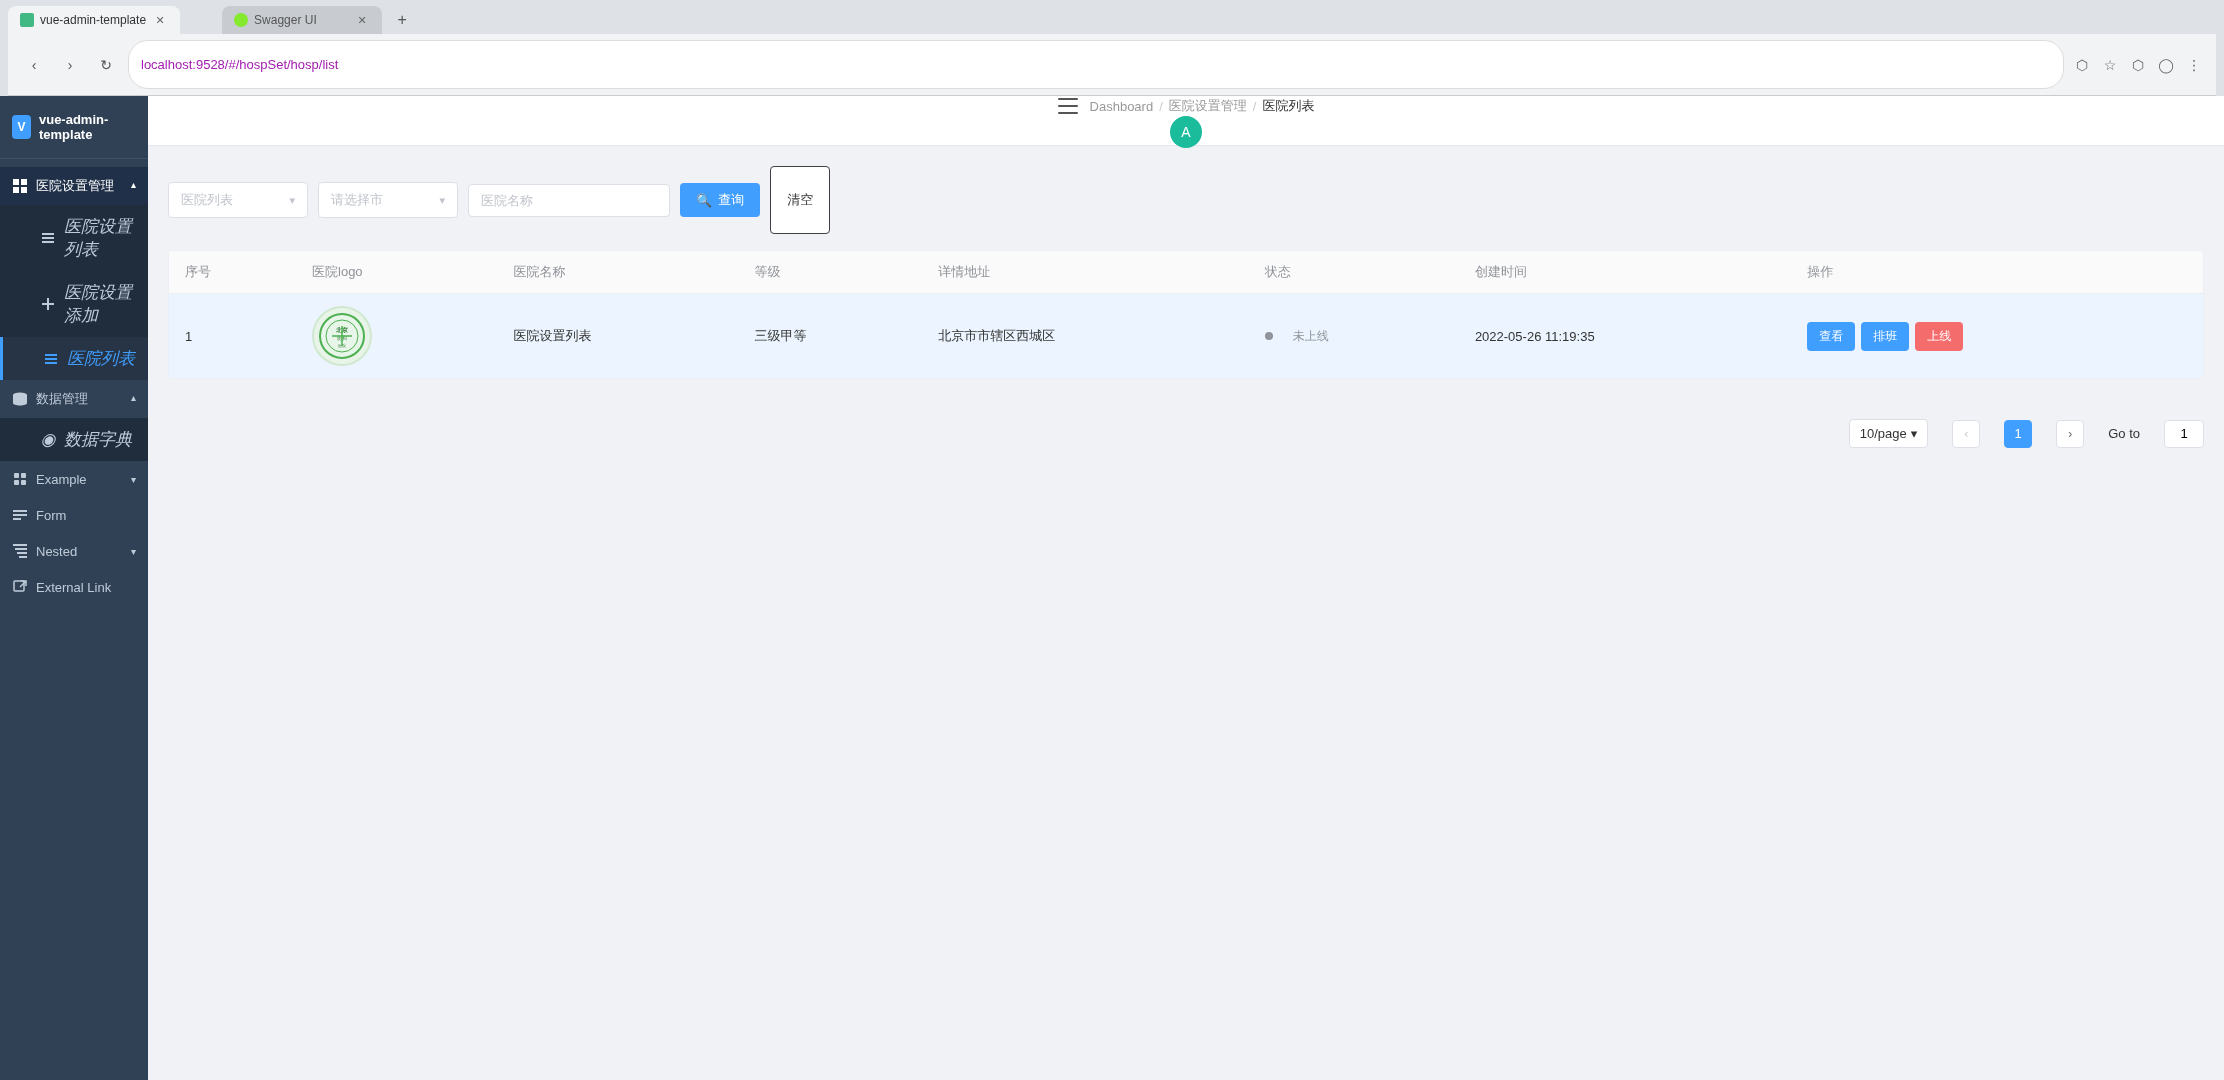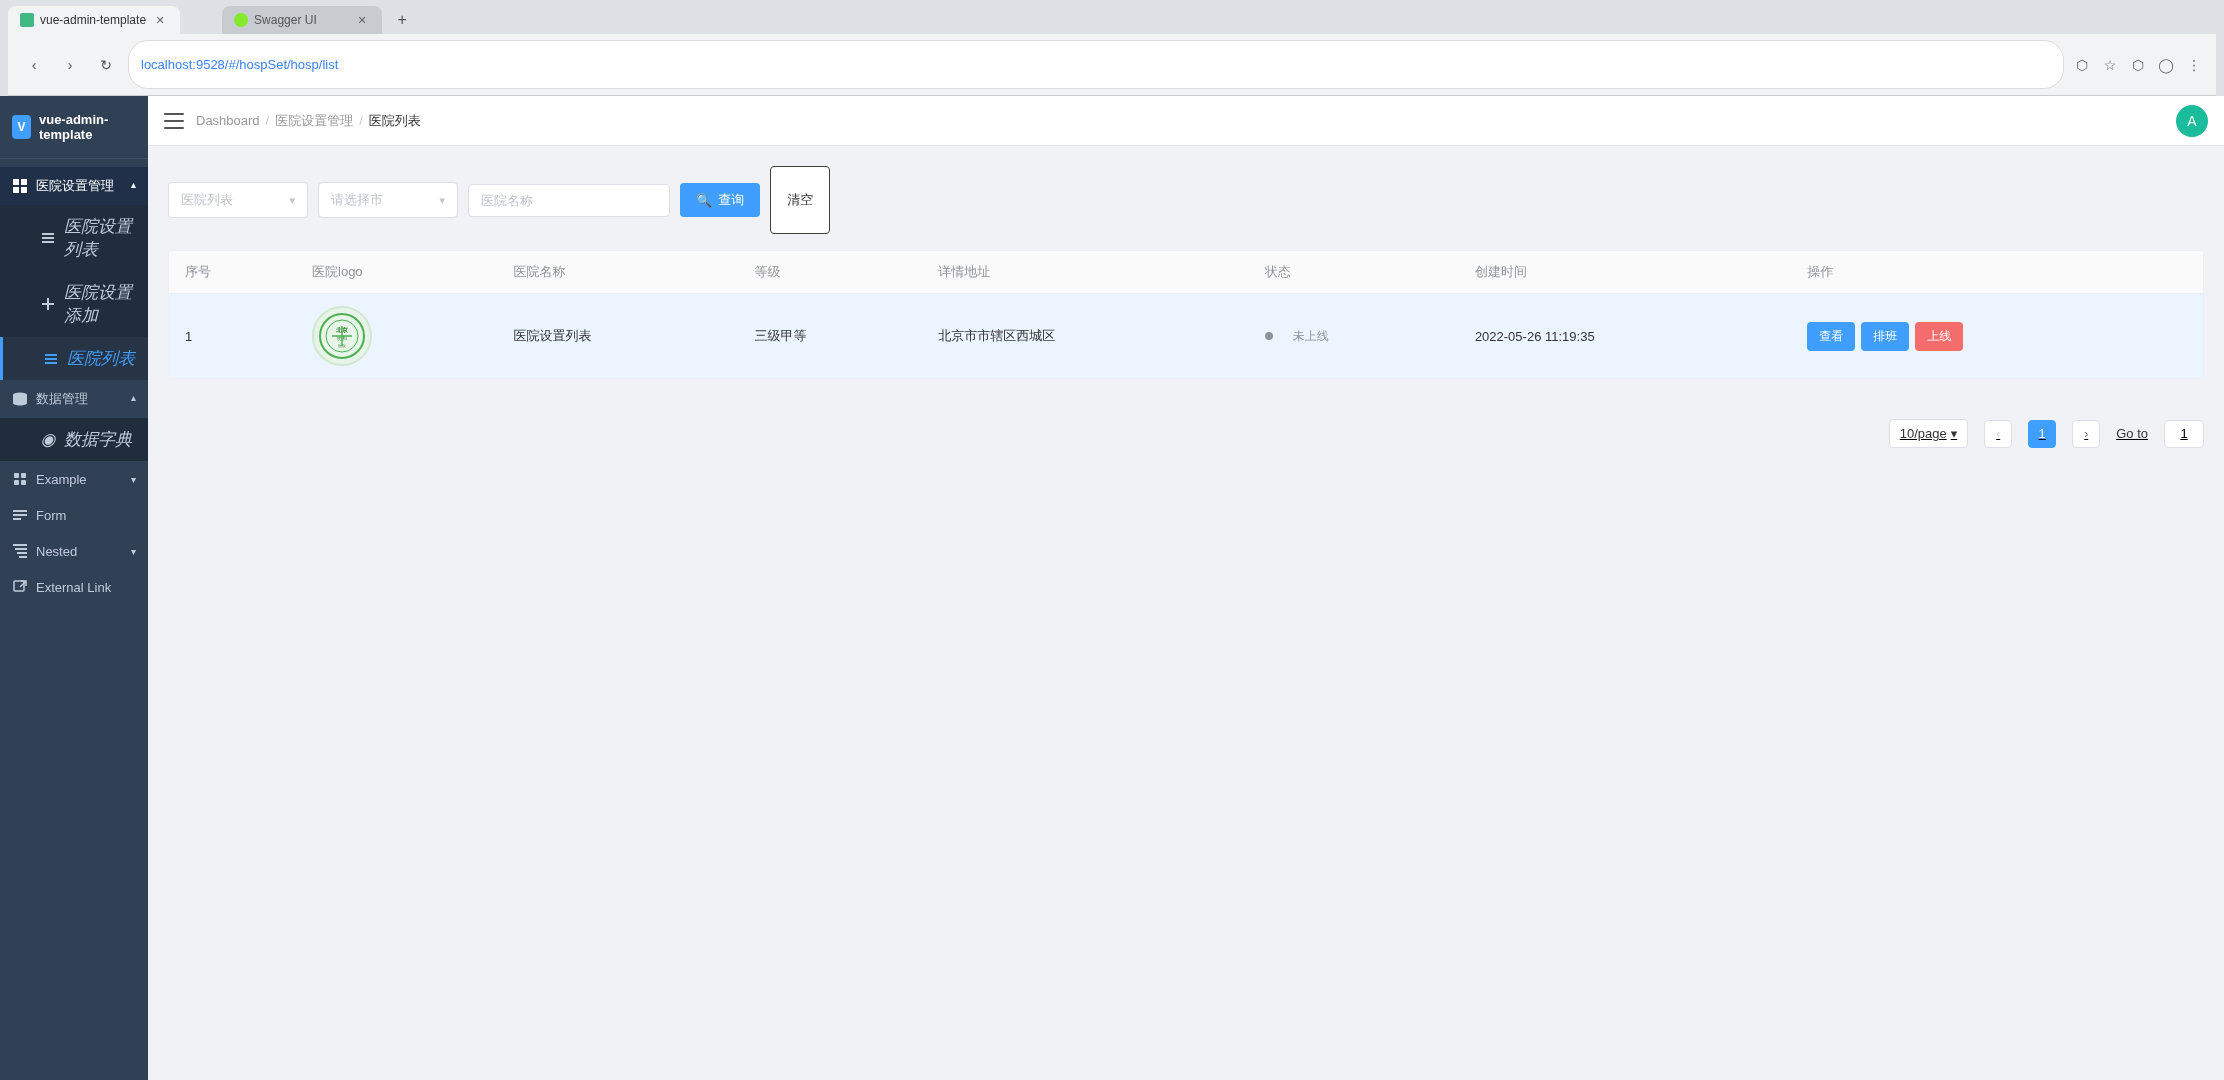--- a/index.html
+++ b/index.html
@@ -12,21 +12,21 @@
     .browser-tab.active { background: #f1f3f4; color: #333; }
     .browser-tab.inactive { background: #c8ccd0; color: #555; margin-left: 40px; }
     .tab-favicon { width: 14px; height: 14px; border-radius: 2px; flex-shrink: 0; }
     .tab-favicon.vue { background: #42b883; }
     .tab-favicon.swagger { background: #85ea2d; border-radius: 50%; }
     .tab-title { flex: 1; overflow: hidden; text-overflow: ellipsis; white-space: nowrap; }
     .tab-close { width: 16px; height: 16px; display: flex; align-items: center; justify-content: center; border-radius: 50%; font-size: 11px; color: #666; cursor: pointer; }
     .tab-new { width: 28px; height: 28px; display: flex; align-items: center; justify-content: center; border-radius: 50%; color: #555; font-size: 16px; cursor: pointer; margin-left: 4px; align-self: center; }
     .browser-addressbar { background: #f1f3f4; display: flex; align-items: center; gap: 8px; padding: 6px 12px; border-bottom: 1px solid #ccc; }
     .nav-btn { width: 28px; height: 28px; display: flex; align-items: center; justify-content: center; border-radius: 50%; color: #555; font-size: 14px; cursor: pointer; }
-    .address-bar { flex: 1; background: white; border: 1px solid #ddd; border-radius: 20px; padding: 16px 12px; font-size: 13px; color: #3b82f6; display: flex; align-items: flex-start; }
+    .address-bar { flex: 1; background: white; border: 1px solid #ddd; border-radius: 20px; padding: 16px 12px; font-size: 13px; color: #a21caf; display: flex; align-items: flex-start; }
     .address-bar-icons { display: flex; gap: 8px; align-items: center; }
     .addr-icon { width: 20px; height: 20px; display: flex; align-items: center; justify-content: center; color: #666; font-size: 14px; cursor: pointer; }
 
     
     .app-container { display: flex; flex: 1; overflow: hidden; }
 
     
     .sidebar { width: 148px; background: #304156; color: #bfcbd9; display: flex; flex-direction: column; overflow-y: auto; flex-shrink: 0; }
     .sidebar-logo { padding: 16px 12px; display: flex; align-items: center; gap: 8px; color: white; font-size: 13px; font-weight: 600; border-bottom: 1px solid #3d4f66; }
     .logo-icon { width: 24px; height: 24px; background: #409EFF; border-radius: 4px; display: flex; align-items: center; justify-content: center; color: white; font-size: 12px; }
@@ -40,21 +40,21 @@
     .chevron { font-size: 10px; transition: transform 0.2s; }
     .chevron.open { transform: rotate(180deg); }
     .submenu { background: #1f2d3d; }
     .submenu .menu-item { padding-left: 40px; font-size: 17px; font-style: italic; }
     .submenu .menu-item.active { background: #263445; color: #409EFF; border-left: 3px solid #409EFF; }
 
     
     .main-content { flex: 1; display: flex; flex-direction: column; overflow: hidden; background: #f0f2f5; }
 
     
-    .topbar { background: white; padding: 0 16px; display: flex; align-items: center; justify-content: space-between; height: 50px; border-bottom: 1px solid #e4e7ed; flex-shrink: 0; }
+    .topbar { background: white; padding: 0 16px; display: flex; align-items: center; justify-content: space-between; height: 50px; border-bottom: 1px solid #e4e7ed; flex-shrink: 0; flex-direction: column; }
     .topbar-left { display: flex; align-items: center; gap: 12px; }
     .hamburger { width: 20px; height: 20px; display: flex; flex-direction: column; justify-content: space-between; cursor: pointer; padding: 2px 0; }
     .hamburger span { display: block; height: 2px; background: #555; border-radius: 1px; }
     .breadcrumb { display: flex; align-items: center; gap: 6px; font-size: 13px; color: #999; }
     .breadcrumb-link { color: #999; cursor: pointer; }
     .breadcrumb-sep { color: #ccc; }
     .breadcrumb-current { color: #333; }
     .topbar-right { display: flex; align-items: center; gap: 8px; }
     .avatar { width: 32px; height: 32px; background: #1abc9c; border-radius: 50%; display: flex; align-items: center; justify-content: center; color: white; font-size: 14px; cursor: pointer; }
 
@@ -88,21 +88,21 @@
     .status-dot.offline { background: #909399; }
 
     
     .action-btns { display: flex; gap: 6px; }
     .btn-action { border: none; border-radius: 4px; padding: 6px 12px; font-size: 12px; cursor: pointer; color: white; }
     .btn-view { background: #409EFF; }
     .btn-edit { background: #409EFF; }
     .btn-offline { background: #f56c6c; }
 
     
-    .pagination { display: flex; align-items: center; justify-content: center; gap: 16px; margin-top: 20px; text-decoration: underline; }
+    .pagination { display: flex; align-items: center; justify-content: center; gap: 24px; margin-top: 20px; }
     .page-size-select { display: flex; align-items: center; border: 1px solid #dcdfe6; border-radius: 4px; padding: 6px 10px; background: white; font-size: 13px; cursor: pointer; gap: 4px; color: #333; }
     .page-nav-btn { width: 28px; height: 28px; display: flex; align-items: center; justify-content: center; border: 1px solid #dcdfe6; border-radius: 4px; background: white; cursor: pointer; color: #666; font-size: 12px; }
     .page-nav-btn.disabled { color: #ccc; cursor: default; }
     .page-number { width: 28px; height: 28px; display: flex; align-items: center; justify-content: center; border: 1px solid #409EFF; border-radius: 4px; background: #409EFF; color: white; font-size: 13px; cursor: pointer; }
     .goto-text { font-size: 13px; color: #333; }
     .goto-input { width: 40px; height: 28px; border: 1px solid #dcdfe6; border-radius: 4px; text-align: center; font-size: 13px; outline: none; }
     .total-text { font-size: 13px; color: #333; margin-left: auto; }
     .pagination-wrapper { display: flex; align-items: center; justify-content: space-between; margin-top: 20px; }
   </style>
 </head>

